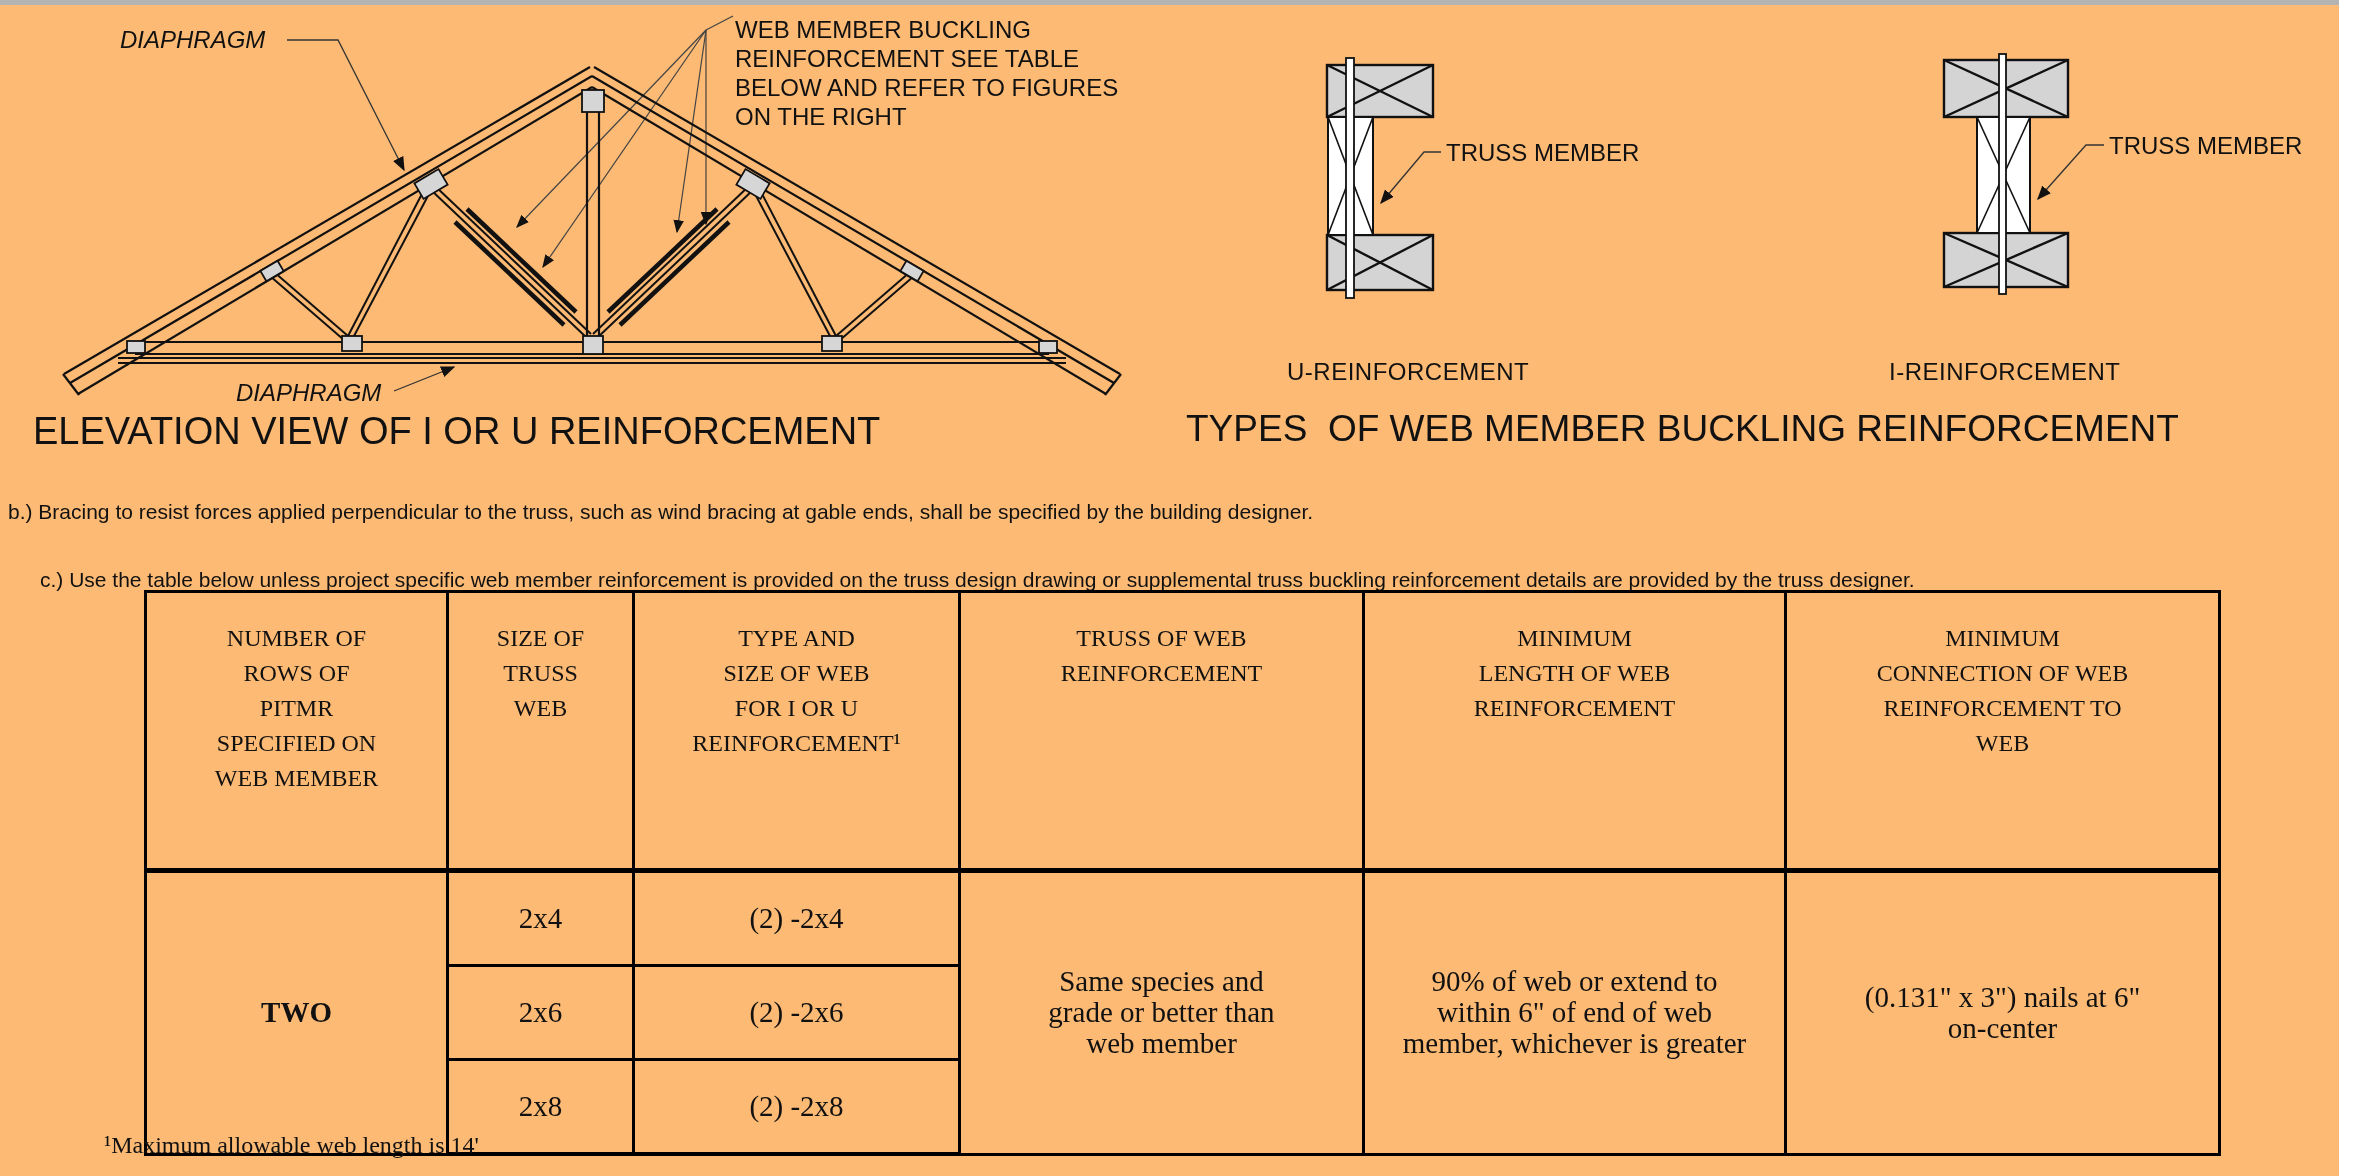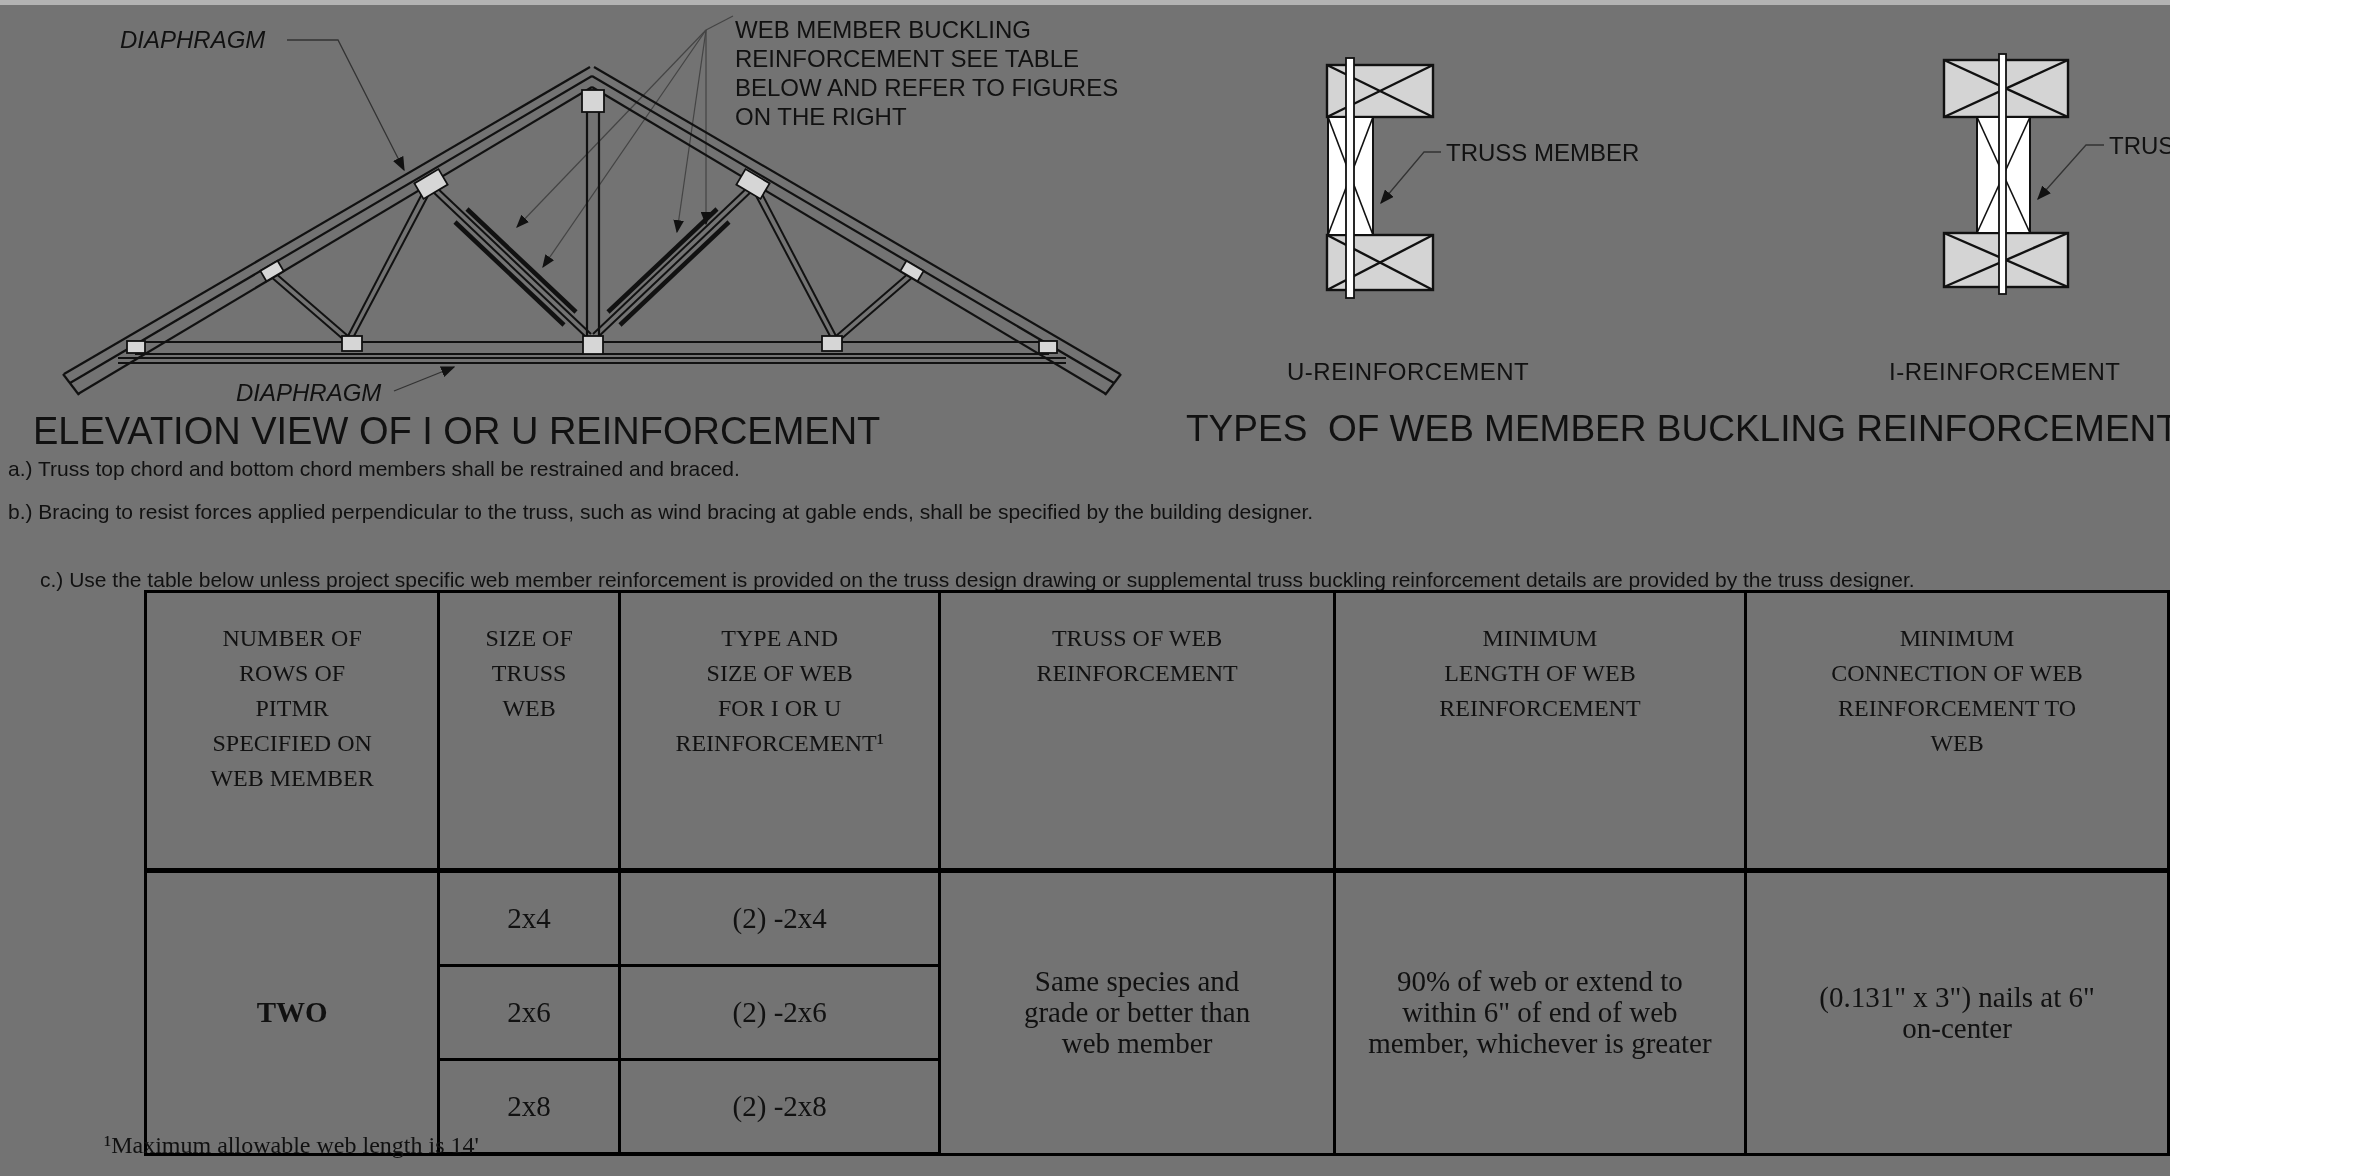--- a/index.html
+++ b/index.html
@@ -1,16 +1,16 @@
 <!DOCTYPE html>
 <html><head>
 <meta charset="utf-8">
 <style>
   html,body{margin:0;padding:0;background:#ffffff;}
-  #sheet{position:relative;width:2170px;height:1176px;background:#737373;overflow:hidden;
+  #sheet{position:relative;width:2339px;height:1176px;background:#fdba74;overflow:hidden;
          font-family:"Liberation Sans",sans-serif;color:#111;}
   #topstrip{position:absolute;left:0;top:0;width:2367px;height:5px;background:#b3b3b3;}
   svg text{fill:#111;}
   .draw-label{font-family:"Liberation Sans",sans-serif;font-size:24px;}
   .draw-label-italic{font-family:"Liberation Sans",sans-serif;font-size:24px;font-style:italic;}
   .abs{position:absolute;}
   #elev-title{left:33px;top:410px;font-size:38px;letter-spacing:0px;white-space:pre;}
   #types-title{left:1186px;top:408px;font-size:37px;white-space:pre;}
   .fig-caption{top:358px;font-size:24px;letter-spacing:0.5px;white-space:pre;}
   #u-caption{left:1287px;}
@@ -161,21 +161,20 @@
       <polyline points="2104,145 2086,145 2038,199" fill="none" stroke="#333" stroke-width="1.3" marker-end="url(#arrow)"></polyline>
     </g>
     <text class="draw-label" x="2109" y="154">TRUSS MEMBER</text>
   </svg>
 
   <div class="abs" id="elev-title">ELEVATION VIEW OF I OR U REINFORCEMENT</div>
   <div class="abs" id="types-title">TYPES  OF WEB MEMBER BUCKLING REINFORCEMENT</div>
   <div class="abs fig-caption" id="u-caption">U-REINFORCEMENT</div>
   <div class="abs fig-caption" id="i-caption">I-REINFORCEMENT</div>
 
-  <div class="abs note" id="note-a">a.) Truss top chord and bottom chord members shall be restrained and braced.</div>
   <div class="abs note" id="note-b">b.) Bracing to resist forces applied perpendicular to the truss, such as wind bracing at gable ends, shall be specified by the building designer.</div>
   <div class="abs note" id="note-c">c.) Use the table below unless project specific web member reinforcement is provided on the truss design drawing or supplemental truss buckling reinforcement details are provided by the truss designer.</div>
 
   <table id="spec-table">
     <colgroup>
       <col style="width:302px">
         <col style="width:186px">
         <col style="width:326px">
       <col style="width:404px">
         <col style="width:422px">

